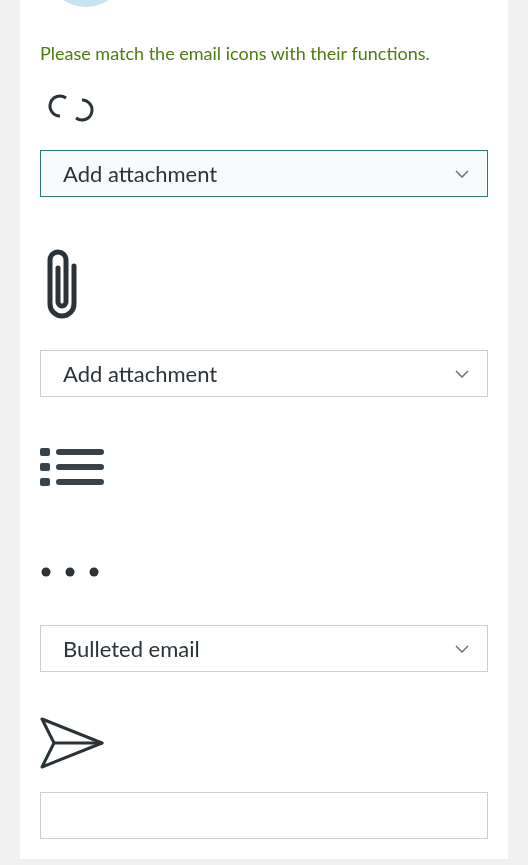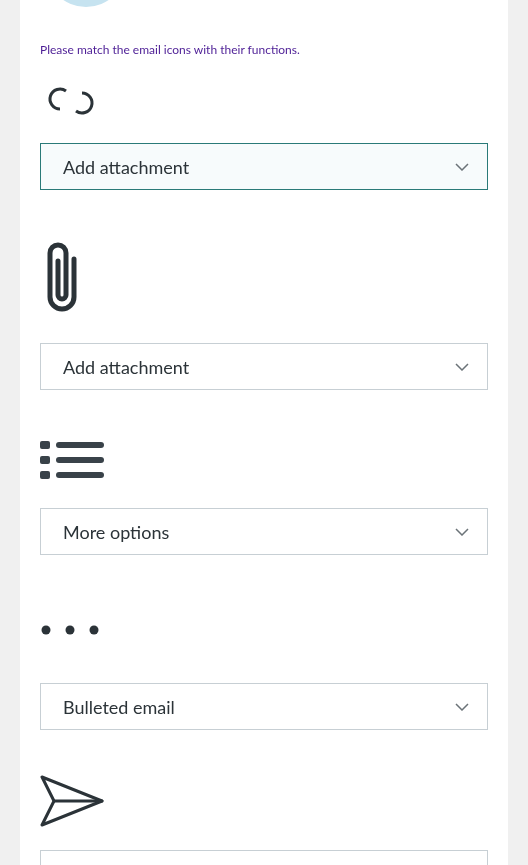--- a/index.html
+++ b/index.html
@@ -22,22 +22,22 @@
   }
   .avatar {
     width: 80px;
     height: 80px;
     border-radius: 50%;
     background: #c6e3f0;
     margin-left: 6px;
     margin-top: -73px;
   }
   .prompt {
-    font-size: 12px;
-    color: #4c1d95;
+    font-size: 18px;
+    color: #4d7c0f;
     margin-top: 35px;
     margin-bottom: 20px;
   }
   .item {
     margin-bottom: 40px;
   }
   .icon-zone {
     height: 60px;
     display: flex;
     align-items: center;
@@ -45,21 +45,21 @@
   }
   .icon-zone.tall { height: 95px; }
   .select {
     width: 100%;
     height: 47px;
     border: 1px solid #c7cfd4;
     background: #fff;
     display: flex;
     align-items: center;
     padding: 0 22px 0 22px;
-    font-size: 18px;
+    font-size: 22px;
     color: #2b3338;
     position: relative;
     cursor: pointer;
   }
   .select.sel-active {
     border: 1px solid #2a7a78;
     background: #f7fbfc;
   }
   .select .chev {
     position: absolute;
@@ -117,28 +117,20 @@
     <div class="icon-zone" style="height:60px">
       <svg width="64" height="50" viewBox="0 0 64 50" fill="#394249">
         <rect x="0" y="6" width="10" height="8" rx="2"></rect>
         <rect x="0" y="21" width="10" height="8" rx="2"></rect>
         <rect x="0" y="36" width="10" height="8" rx="2"></rect>
         <rect x="16" y="7" width="48" height="6" rx="3"></rect>
         <rect x="16" y="22" width="48" height="6" rx="3"></rect>
         <rect x="16" y="37" width="48" height="6" rx="3"></rect>
       </svg>
     </div>
-    <div class="select">
-      <span>More options</span>
-      <span class="chev">
-        <svg width="14" height="8" viewBox="0 0 14 8" fill="none" stroke="#6b7378" stroke-width="1.5">
-            <path d="M1 1 L7 7 L13 1"></path>
-          </svg>
-      </span>
-    </div>
   </div>
 
   <div class="item">
     <div class="icon-zone" style="height:70px">
       <svg width="60" height="10" viewBox="0 0 60 10" fill="#2b3338">
         <circle cx="6" cy="5" r="4.5"></circle>
         <circle cx="30" cy="5" r="4.5"></circle>
         <circle cx="54" cy="5" r="4.5"></circle>
       </svg>
     </div>

